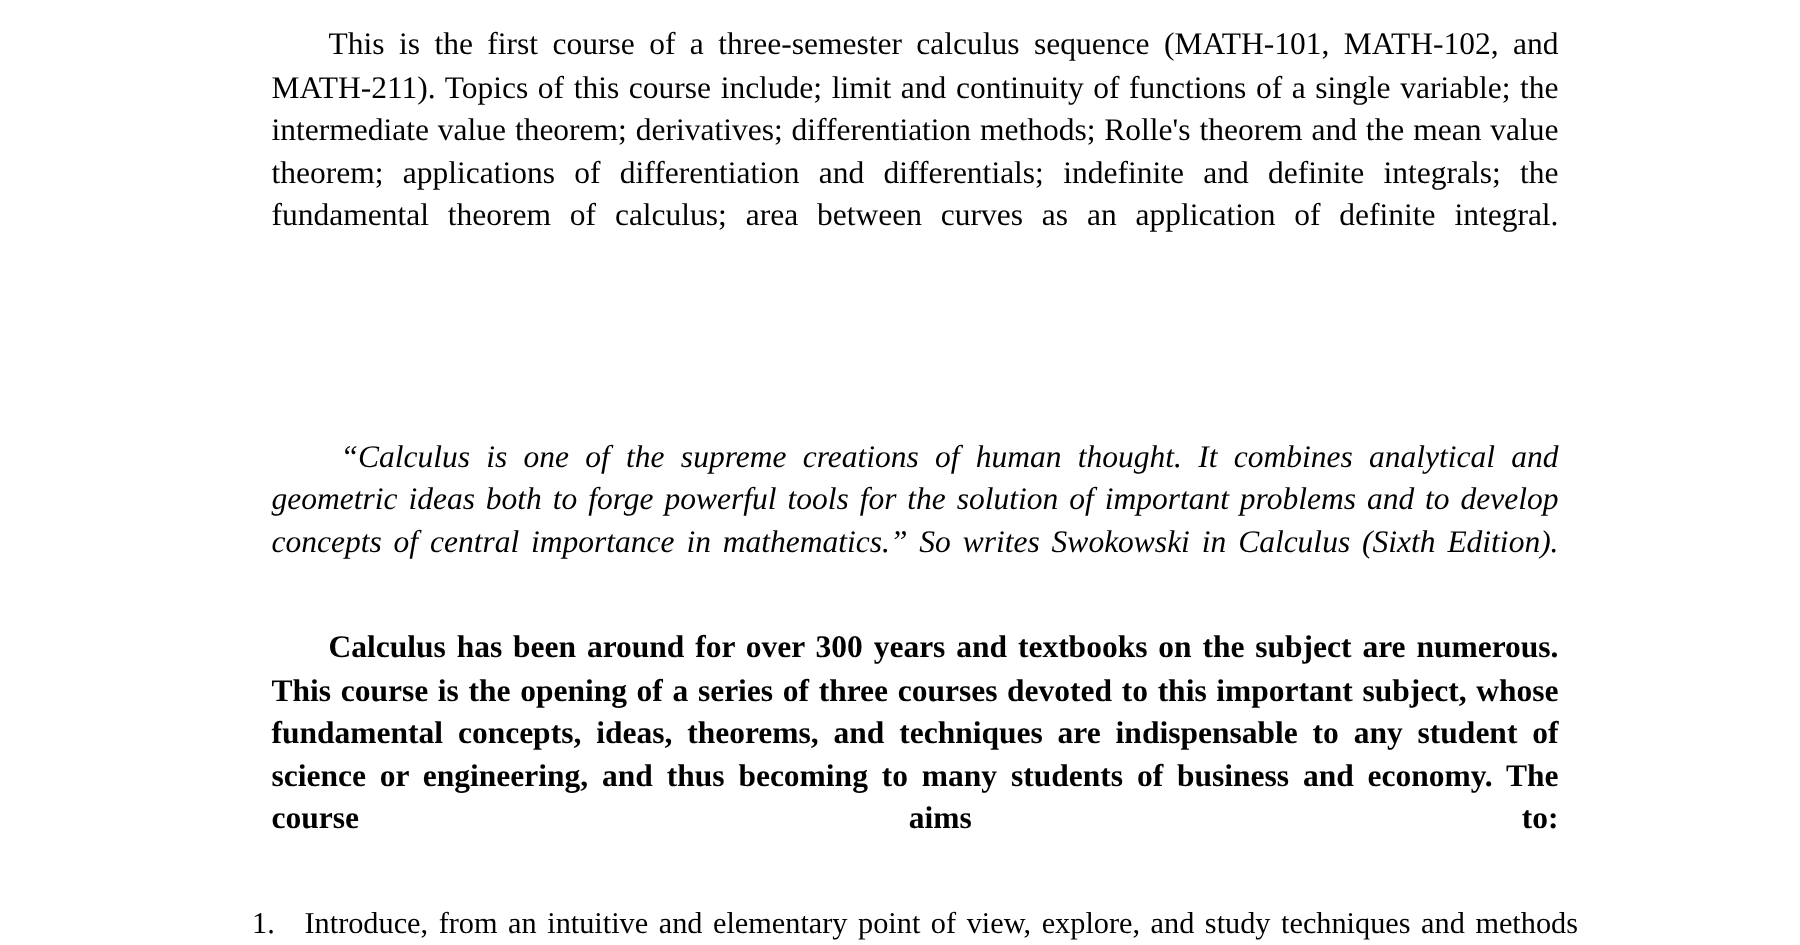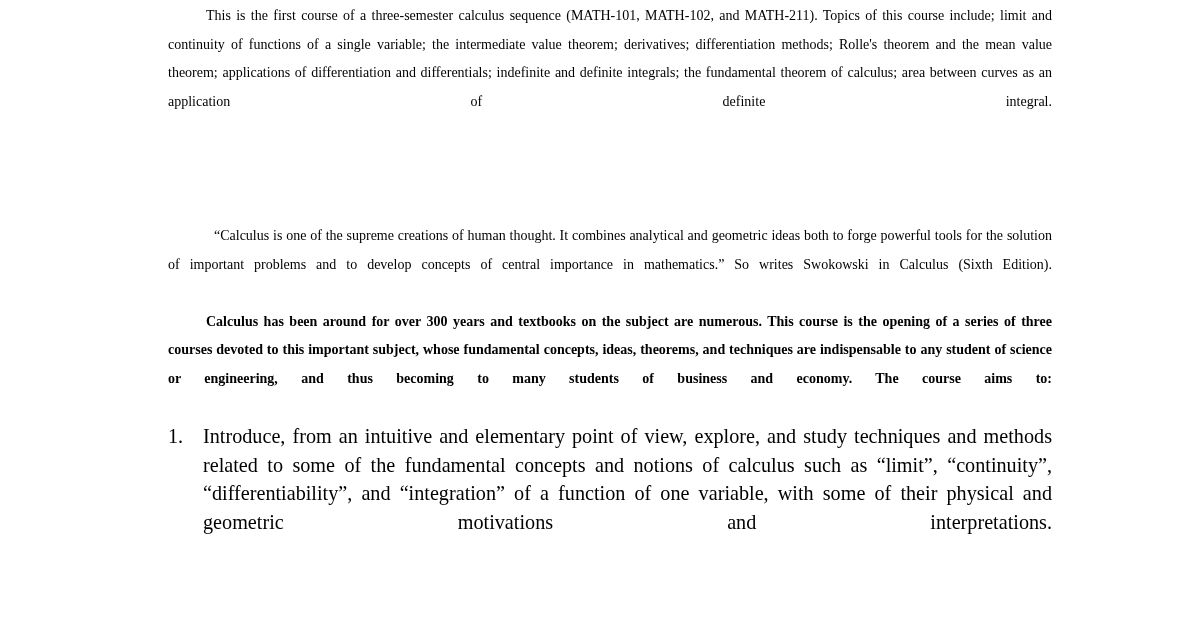--- a/index.html
+++ b/index.html
@@ -25,34 +25,35 @@
     padding: 0 148px 0 168px;
     background: #ffffff;
   }
 
   .doc-body {
     width: 884px;
   }
 
   
   .para {
-    margin: 0;
-    font-size: 14px;
+    margin: 13px;
+    font-size: 21px;
     line-height: 28.6px;
     text-align: justify;
     text-justify: inter-word;
     hyphens: none;
     word-spacing: 0.01em;
   }
   .para-intro {
     text-indent: 38px;
     padding-top: 2px;
   }
   .para-quote {
     text-indent: 46px;
+    font-style: italic;
   }
   .para-body {
     text-indent: 38px;
     font-weight: bold;
   }
   
   .para::after {
     content: "";
     display: inline-block;
     width: 100%;

